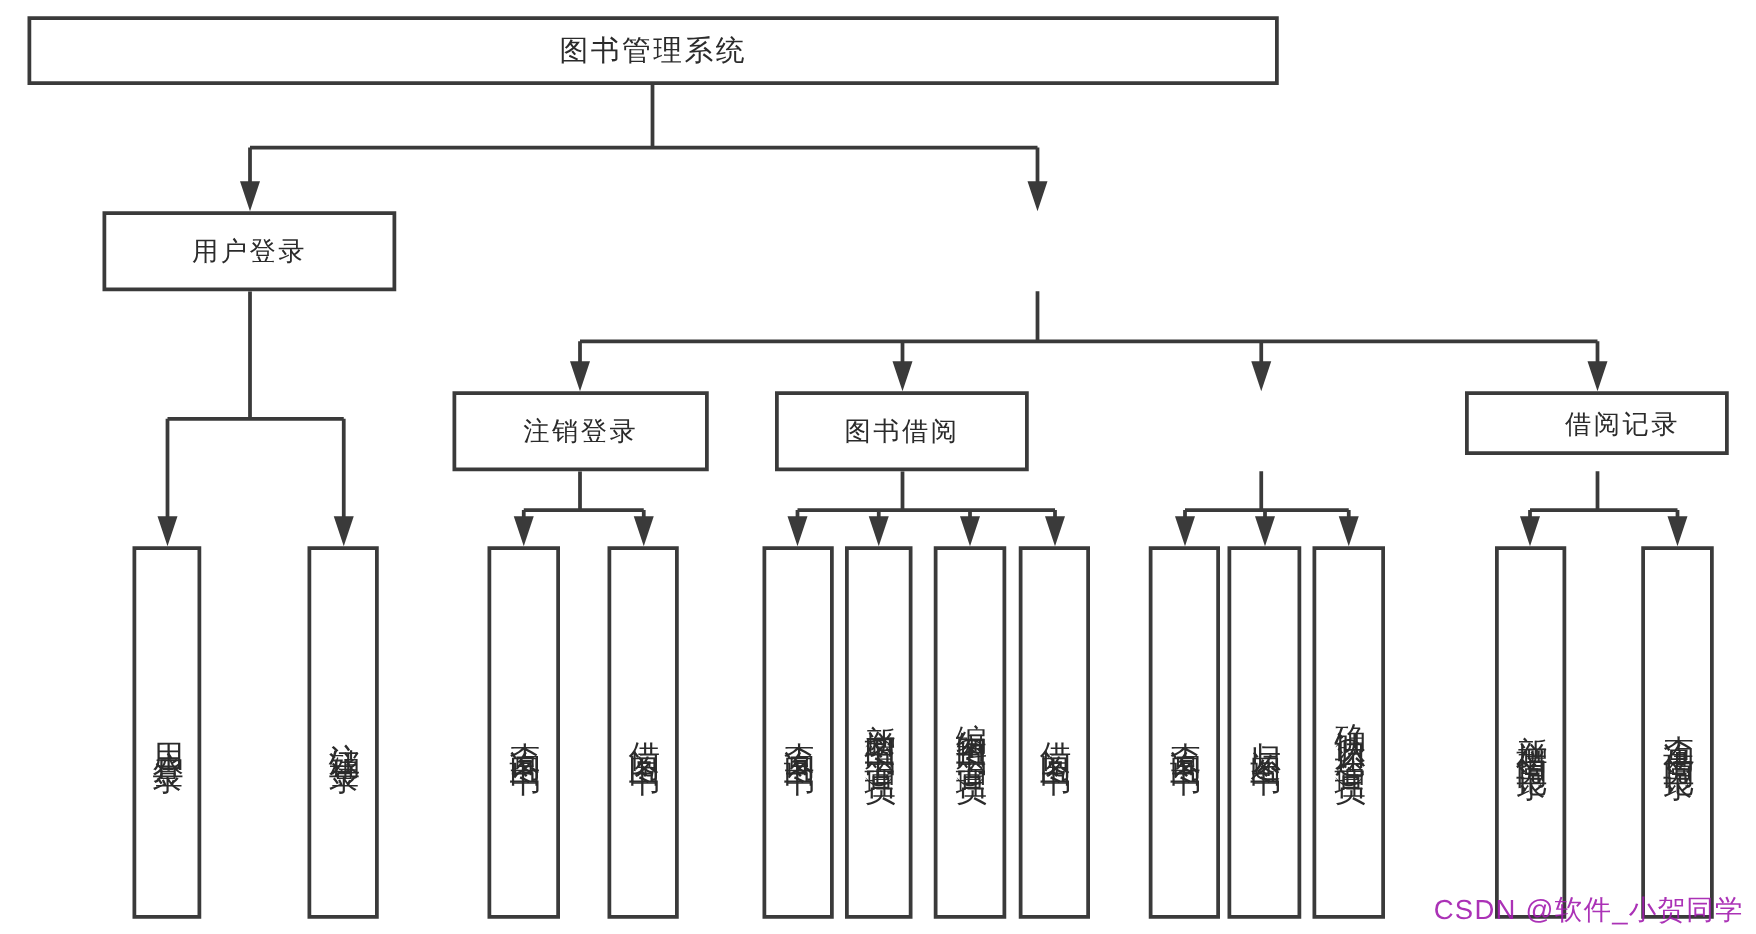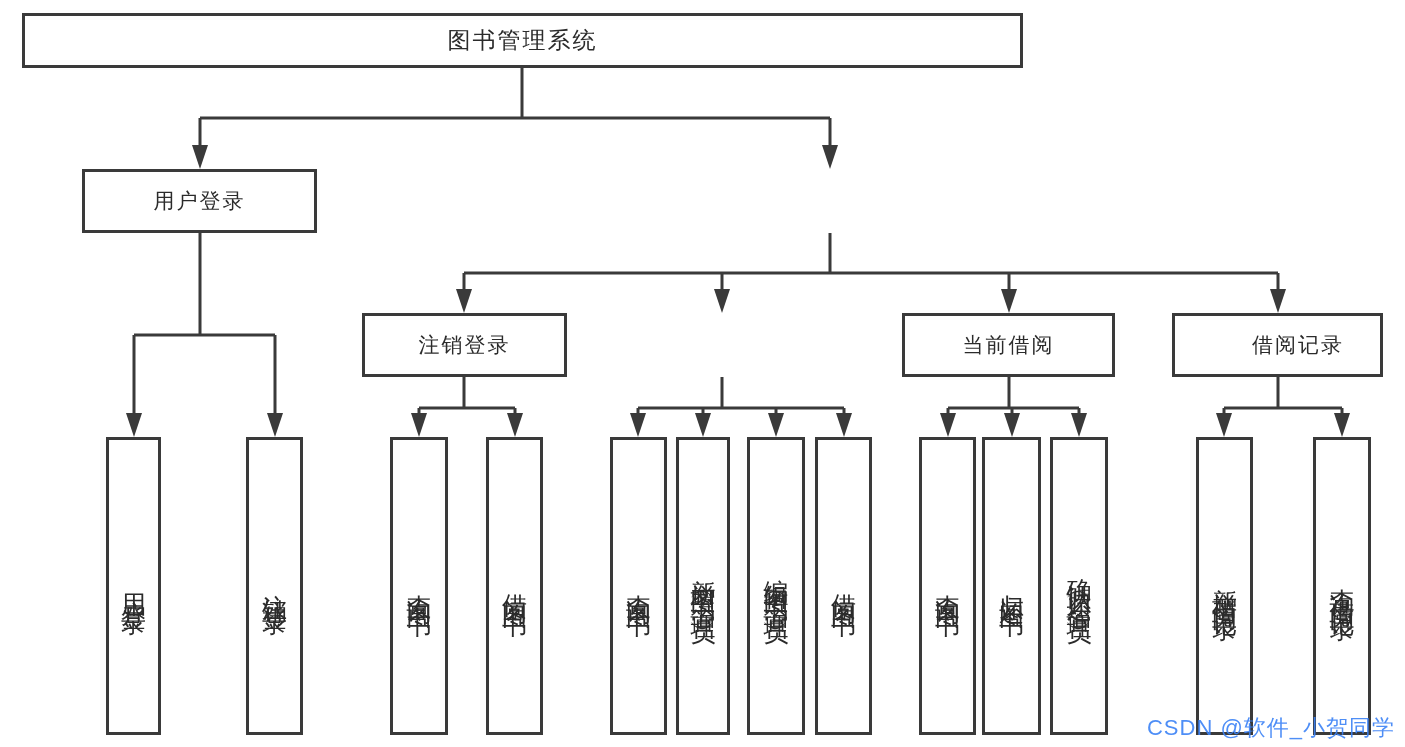--- a/index.html
+++ b/index.html
@@ -43,21 +43,21 @@
     writing-mode: vertical-rl;
     font-size: 25px;
     letter-spacing: 6px;
     line-height: 1;
   }
   .watermark {
     position: absolute;
     right: 10px;
     bottom: 4px;
     z-index: 3;
-    color: #3b82f6;
+    color: #a21caf;
     font-size: 22px;
     letter-spacing: 1px;
     opacity: 0.9;
     white-space: nowrap;
   }
 </style>
 </head>
 <body>
 
 <div class="stage">
@@ -98,22 +98,22 @@
       <polygon points="1216,413 1232,413 1224,437"></polygon>
       <polygon points="1334,413 1350,413 1342,437"></polygon>
     </g>
   </svg>
 
   <div class="node root" style="left:22px; top:13px; width:1001px; height:55px;">图书管理系统</div>
 
   <div class="node" style="left:82px; top:169px; width:235px; height:64px;">用户登录</div>
 
   <div class="node" style="left:362px; top:313px; width:205px; height:64px;">注销登录</div>
-  <div class="node" style="left:902px; top:313px; width:213px; height:64px;">当前借阅</div>
-  <div class="node" style="left:1172px; top:313px; width:211px; height:64px;padding-left:41px;">借阅记录</div>
+  <div class="node" style="left:620px; top:313px; width:203px; height:64px;">图书借阅</div>
+  <div class="node" style="left:1172px; top:313px; width:211px; height:51px;padding-left:41px;">借阅记录</div>
 
   <div class="node leaf" style="left:106px; top:437px; width:55px; height:298px;">用户登录</div>
   <div class="node leaf" style="left:246px; top:437px; width:57px; height:298px;">注销登录</div>
 
   <div class="node leaf" style="left:390px; top:437px; width:58px; height:298px;">查询图书</div>
   <div class="node leaf" style="left:486px; top:437px; width:57px; height:298px;">借阅图书</div>
 
   <div class="node leaf" style="left:610px; top:437px; width:57px; height:298px;">查询图书</div>
   <div class="node leaf" style="left:676px; top:437px; width:54px; height:298px;">新增图书（管理员）</div>
   <div class="node leaf" style="left:747px; top:437px; width:58px; height:298px;">编辑图书（管理员）</div>

